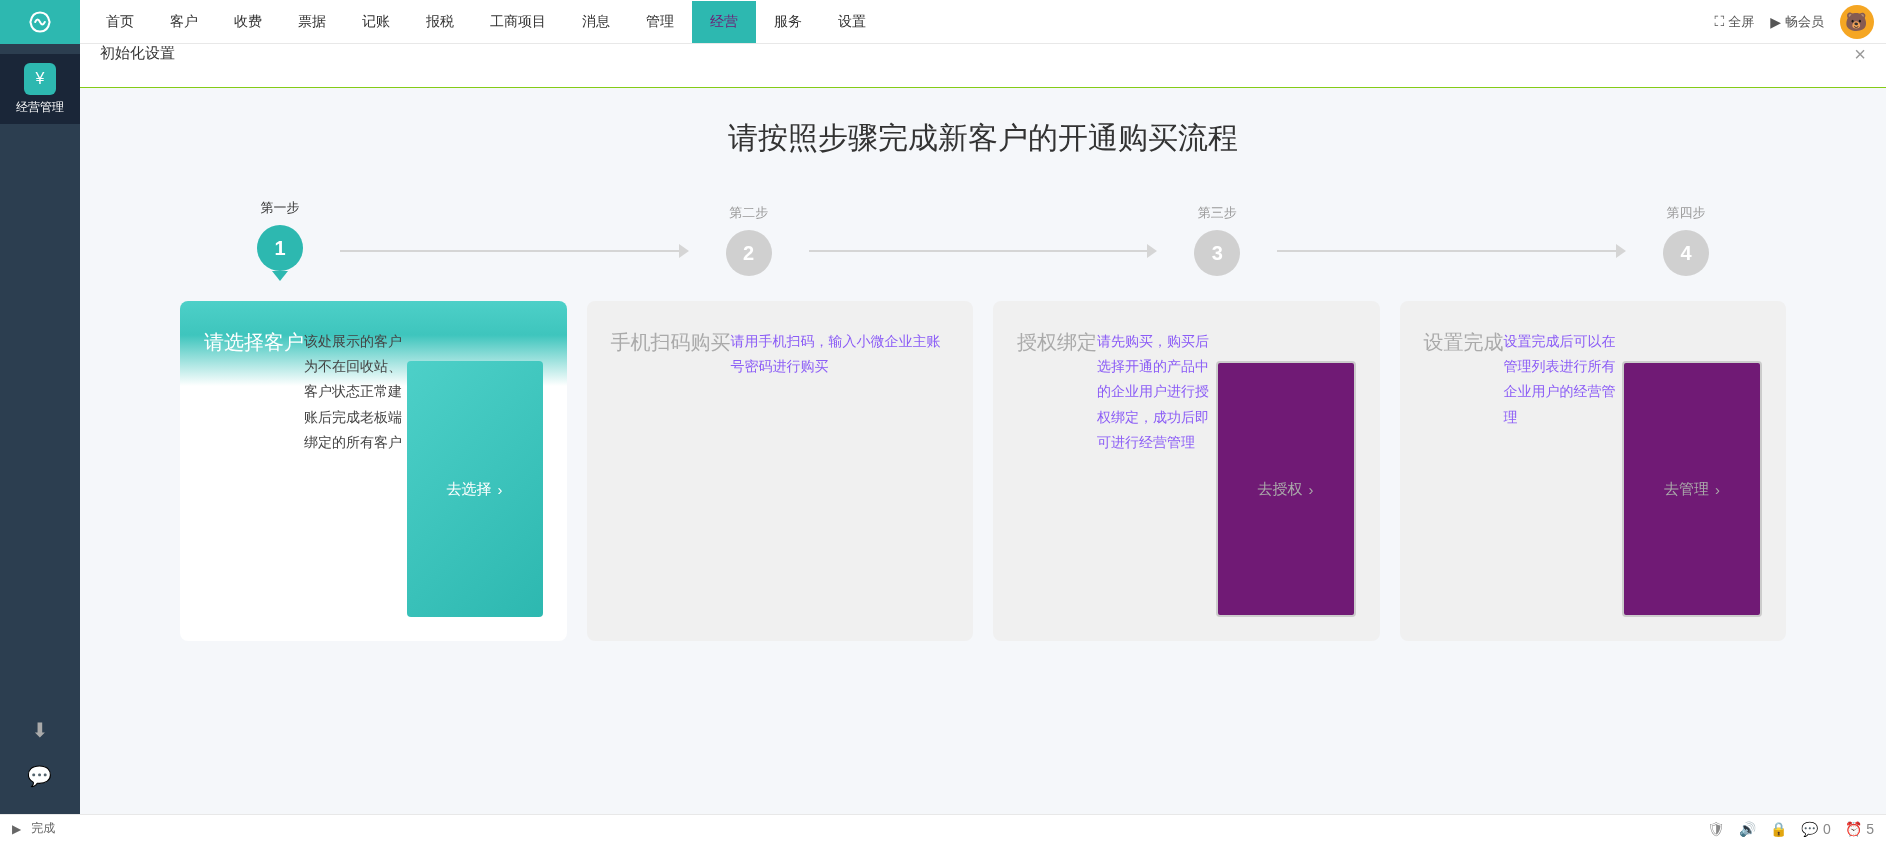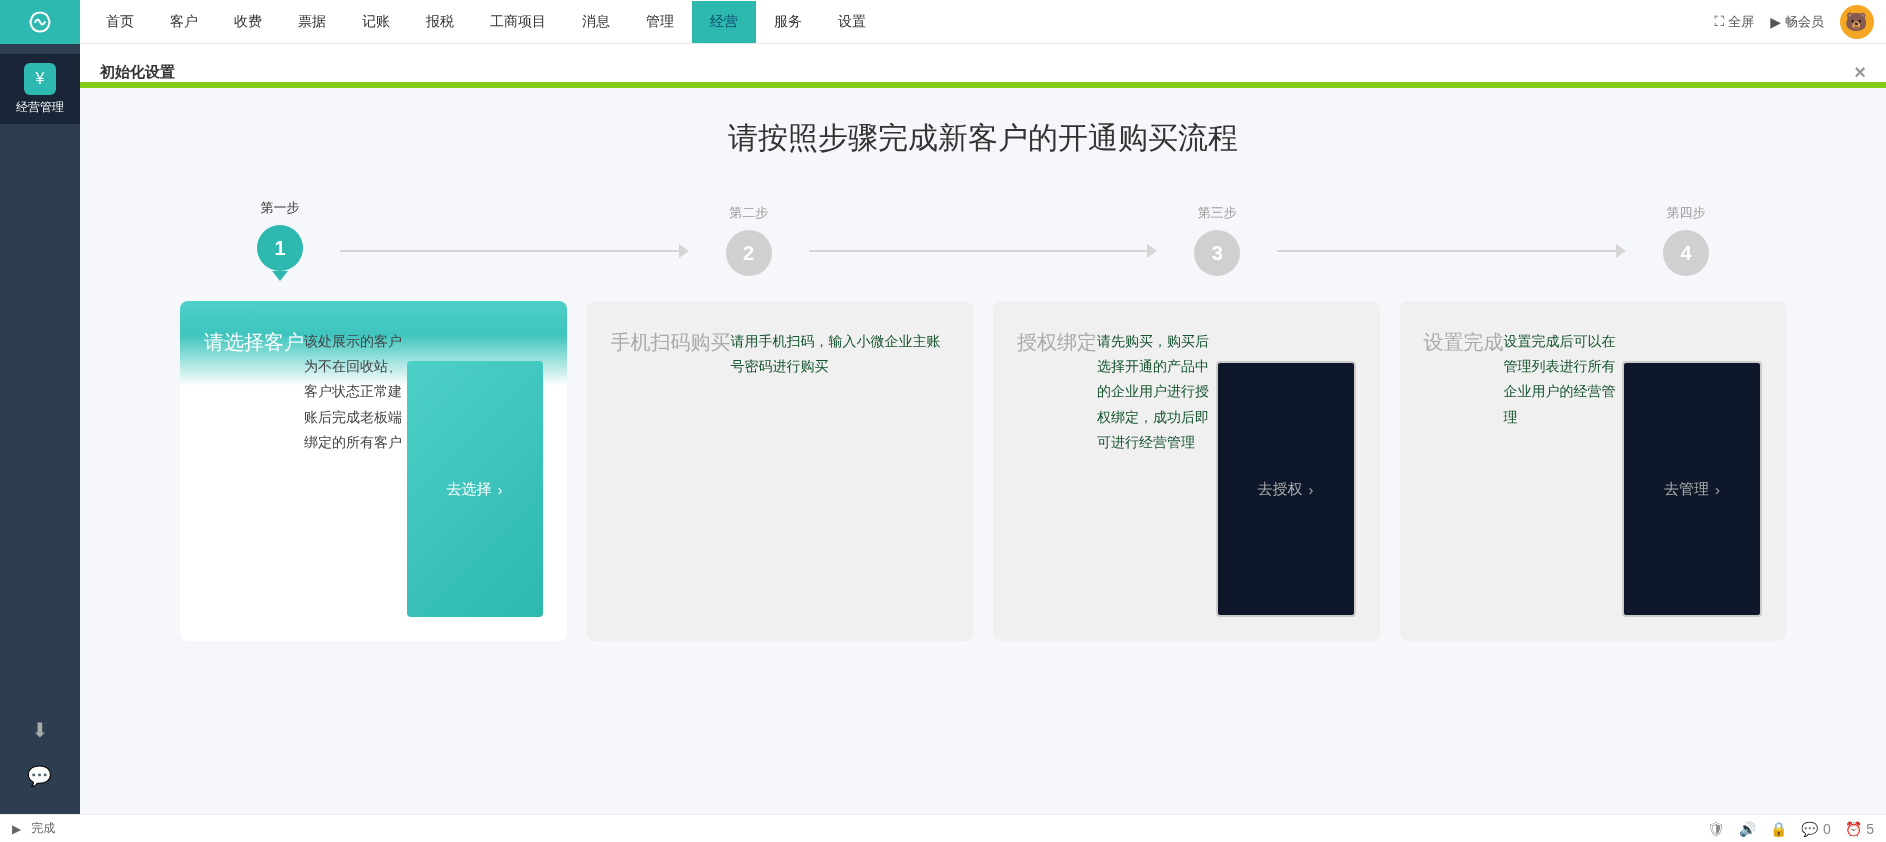--- a/index.html
+++ b/index.html
@@ -37,21 +37,21 @@
       height: 42px;
       display: flex;
       align-items: center;
       font-size: 14px;
       color: #333;
       cursor: pointer;
       white-space: nowrap;
     }
     .nav-item.active {
       background: #2db8b0;
-      color: #0c4a6e;
+      color: #701a75;
       font-family: Liberation Mono, monospace;
     }
     .nav-right {
       display: flex;
       align-items: center;
       gap: 16px;
       margin-right: 12px;
     }
     .nav-right-item {
       display: flex;
@@ -139,24 +139,23 @@
       display: flex;
       flex-direction: column;
     }
 
     
     .page-header {
       background: #fff;
       padding: 0 20px;
       height: 44px;
       display: flex;
-      align-items: flex-end;
+      align-items: flex-start;
       justify-content: space-between;
-      border-bottom: 6px solid #84cc16;
-      font-weight: bold;
+      border-bottom: 1px solid #84cc16;
     }
     .page-title {
       font-size: 15px;
       color: #333;
     }
     .close-btn {
       font-size: 20px;
       color: #999;
       cursor: pointer;
       line-height: 1;
@@ -258,35 +257,35 @@
       font-size: 20px;
       font-weight: 500;
       text-align: center;
       margin-bottom: 20px;
       color: #fff;
     }
     .card.inactive-card .card-header-title { color: #aaa; }
 
     .card-body-text {
       font-size: 14px;
-      color: #14532d;
+      color: #8b5cf6;
       line-height: 1.8;
       flex: 1;
     }
     .card.active-card .card-body-text { color: #444; }
 
     .card-btn-area {
       margin-top: 32px;
       display: flex;
       justify-content: center;
     }
     .card-btn {
       padding: 10px 40px;
       border: 2px solid #2db8b0;
-      background: #0f172a;
+      background: #701a75;
       color: #2db8b0;
       font-size: 15px;
       border-radius: 4px;
       cursor: pointer;
       display: flex;
       align-items: center;
       gap: 6px;
       white-space: nowrap;
     }
     .card-btn.primary {

